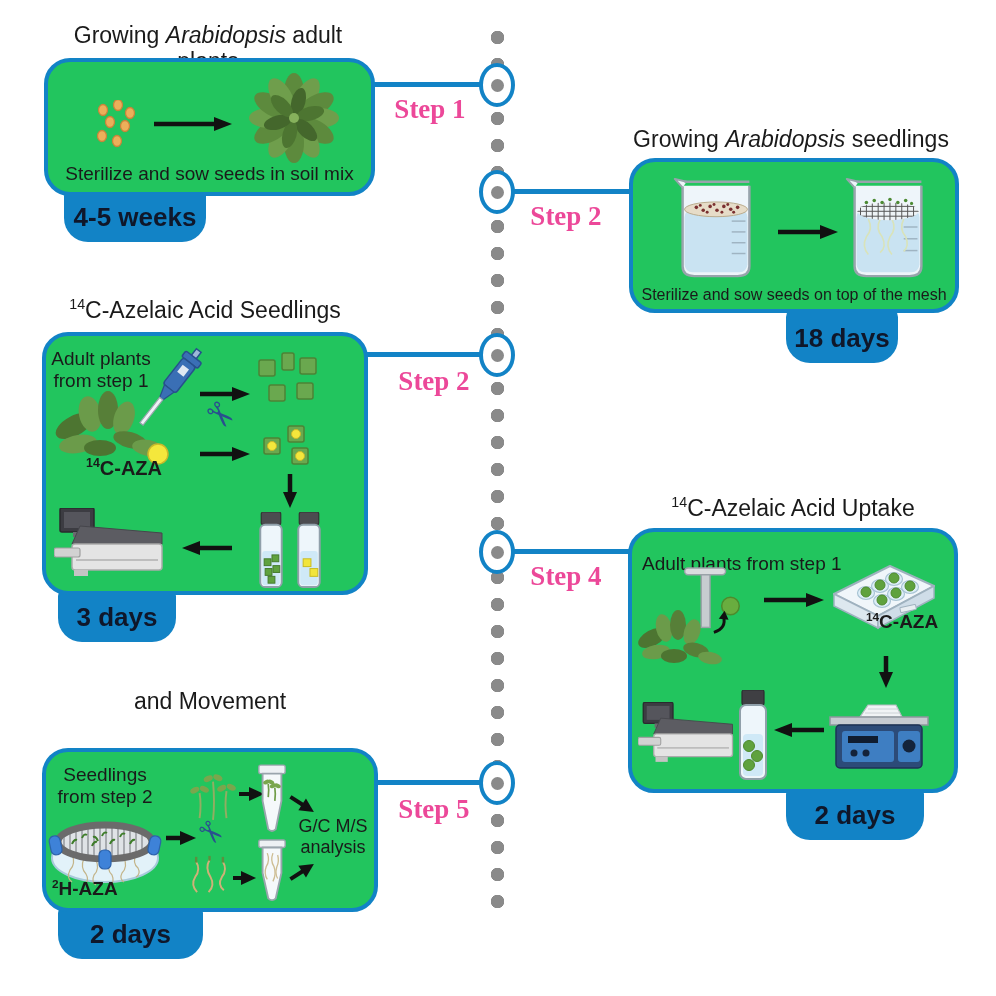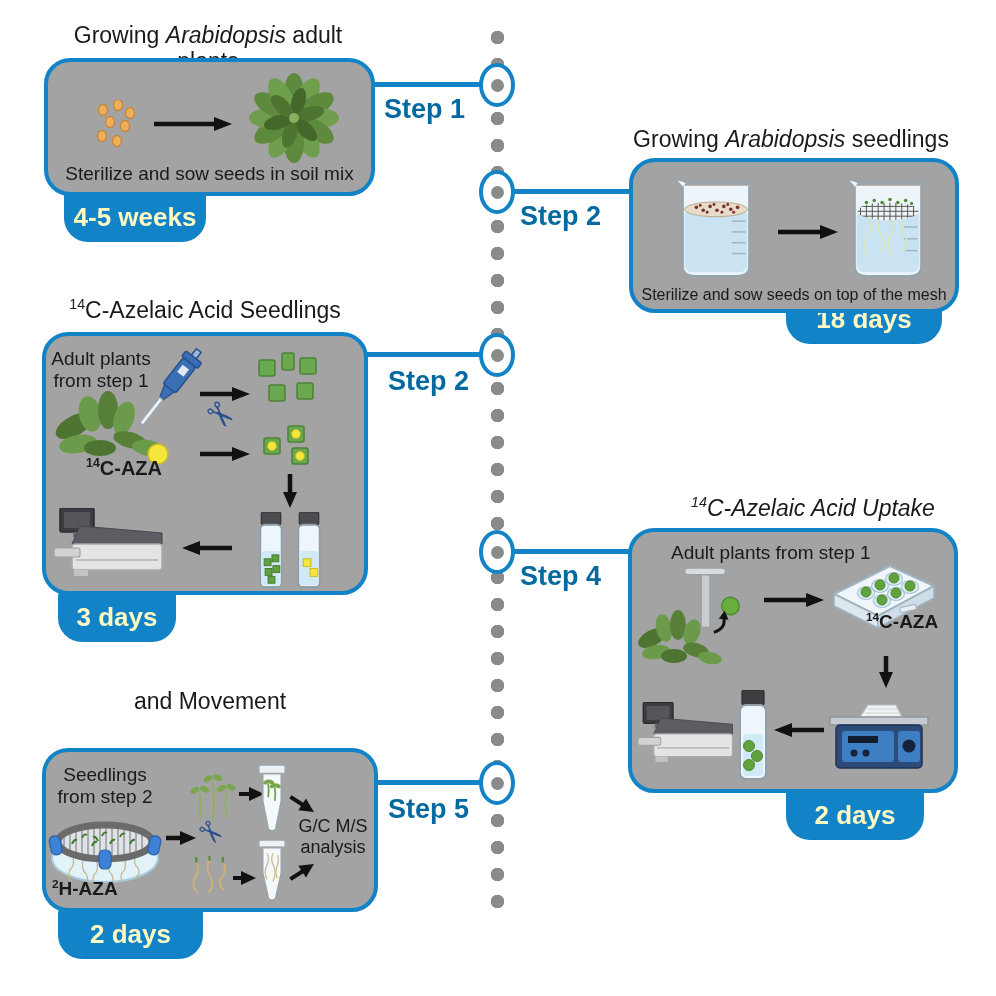--- a/index.html
+++ b/index.html
@@ -8,26 +8,26 @@
   .abs{position:absolute;}
   
   .dotline{left:490px;top:24px;width:15px;height:895px;z-index:0;
     background-image:radial-gradient(circle,#8a8a8a 0 6.5px,transparent 7px);
     background-size:15px 27px;background-position:center top;background-repeat:repeat-y;}
   .node{width:28px;height:36px;border:4px solid #1283c6;border-radius:50%;
     background:#ffffff;z-index:4;}
   .node::after{content:"";position:absolute;left:50%;top:50%;width:13px;height:13px;
     margin:-6.5px 0 0 -6.5px;border-radius:50%;background:#8a8a8a;}
   .connector{height:5px;background:#1283c6;z-index:3;}
-  .step-label{font-size:27px;font-weight:bold;color:#0369a1;text-align:left;z-index:4;}
+  .step-label{font-size:27px;font-weight:bold;color:#ec4899;text-align:center;z-index:4;font-family:Liberation Serif, serif;}
   
-  .pbox{background:#a3a3a3;border:4px solid #1283c6;border-radius:26px;
+  .pbox{background:#22c55e;border:4px solid #1283c6;border-radius:26px;
     box-sizing:border-box;z-index:2;}
   .pbox > .abs{position:absolute;}
-  .badge{background:#1283c6;color:#fef9c3;font-weight:bold;font-size:26px;
+  .badge{background:#1283c6;color:#0f172a;font-weight:bold;font-size:26px;
     border-radius:10px 10px 24px 24px;z-index:1;display:flex;align-items:flex-end;
     justify-content:center;padding-bottom:9px;box-sizing:border-box;}
   .box-title{font-size:23px;text-align:center;z-index:2;line-height:26px;}
   .box-title i{font-style:italic;}
   sup{font-size:62%;vertical-align:super;line-height:0;}
   .caption{font-size:19px;text-align:center;}
   .caption.small{font-size:16px;}
   .note{font-size:19px;line-height:22px;text-align:center;}
   .aza{font-size:20px;font-weight:bold;}
   .analysis{font-size:18px;line-height:21px;text-align:center;}
@@ -100,21 +100,21 @@
       <ellipse cx="50" cy="33" rx="7" ry="14" fill="#4d7531" transform="rotate(315 50 50)"></ellipse>
       <circle cx="50" cy="50" r="5" fill="#86b15c"></circle>
     </g>
   </svg>
   <div class="abs caption" style="left:0;top:101px;width:323px;">Sterilize and sow seeds in soil mix</div>
 </div>
 
 <div class="abs box-title" style="left:623px;top:126px;width:336px;">
   <span>Growing </span><i>Arabidopsis</i><span> seedlings</span>
 </div>
-<div class="abs badge" style="left:786px;top:288px;width:156px;height:56px;">18 days</div>
+<div class="abs badge" style="left:786px;top:307px;width:112px;height:56px;">18 days</div>
 <div class="abs pbox" style="left:629px;top:158px;width:330px;height:155px;">
   <svg class="abs" style="left:37px;top:10px;" width="92" height="110" viewBox="0 0 92 112">
     <path d="M12,14 L12,96 Q12,106 24,106 L68,106 Q80,106 80,96 L80,14" fill="#eef5fa" stroke="#98a4ac" stroke-width="2.5"></path>
     <rect x="14" y="38" width="64" height="64" rx="8" fill="#c9e3f2"></rect>
     <g stroke="#9fb4c2" stroke-width="1.5">
         <line x1="62" y1="50" x2="76" y2="50"></line>
         <line x1="62" y1="61" x2="76" y2="61"></line>
         <line x1="62" y1="72" x2="76" y2="72"></line>
         <line x1="62" y1="83" x2="76" y2="83"></line>
       </g>
@@ -288,26 +288,26 @@
     <rect x="10" y="4" width="26" height="16" fill="#55555c"></rect>
     <rect x="19" y="24" width="8" height="5" fill="#6a6a70"></rect>
     <polygon points="26,18 108,25 108,36 18,36" fill="#5c5c62" stroke="#46464c" stroke-width="1"></polygon>
     <rect x="18" y="36" width="90" height="26" rx="3" fill="#e4e4e4" stroke="#ababab" stroke-width="1.5"></rect>
     <line x1="22" y1="52" x2="104" y2="52" stroke="#bdbdbd" stroke-width="2"></line>
     <rect x="0" y="40" width="26" height="9" rx="2" fill="#d2d2d2" stroke="#a0a0a0" stroke-width="1.2"></rect>
     <rect x="20" y="62" width="14" height="6" fill="#c4c4c4"></rect>
   </svg>
 </div>
 
-<div class="abs box-title" style="left:648px;top:495px;width:330px;font-style:italic;">
+<div class="abs box-title" style="left:628px;top:495px;width:330px;">
   <sup>14</sup><span>C-Azelaic Acid Uptake</span>
 </div>
 <div class="abs badge" style="left:786px;top:784px;width:138px;height:56px;">2 days</div>
 <div class="abs pbox" style="left:628px;top:528px;width:330px;height:265px;">
-  <div class="abs note" style="left:10px;top:10px;width:260px;text-align:left;margin-left:29px;">Adult plants from step 1</div>
+  <div class="abs note" style="left:10px;top:21px;width:260px;text-align:left;">Adult plants from step 1</div>
   <svg class="abs" style="left:40px;top:34px;" width="75" height="78" viewBox="0 0 75 80">
     <rect x="12" y="2" width="42" height="7" rx="3.5" fill="#d9dcde" stroke="#9aa2a8" stroke-width="1.5"></rect>
     <rect x="29" y="9" width="9" height="54" fill="#c7ccd0" stroke="#9aa2a8" stroke-width="1.5"></rect>
     <circle cx="59" cy="41" r="9" fill="#69ad3f" stroke="#4e8a2c" stroke-width="1.5"></circle>
     <path d="M42,68 Q55,64 52,52" fill="none" stroke="#111" stroke-width="3"></path>
     <polygon points="47,54 53,46 57,55" fill="#111"></polygon>
   </svg>
   <svg class="abs" style="left:4px;top:76px;" width="88" height="72" viewBox="0 0 88 72">
     <ellipse cx="16" cy="30" rx="15" ry="8" transform="rotate(-28 16 30)" fill="#4d7531"></ellipse>
     <ellipse cx="28" cy="20" rx="8" ry="14" transform="rotate(-12 28 20)" fill="#6b9b4a"></ellipse>

